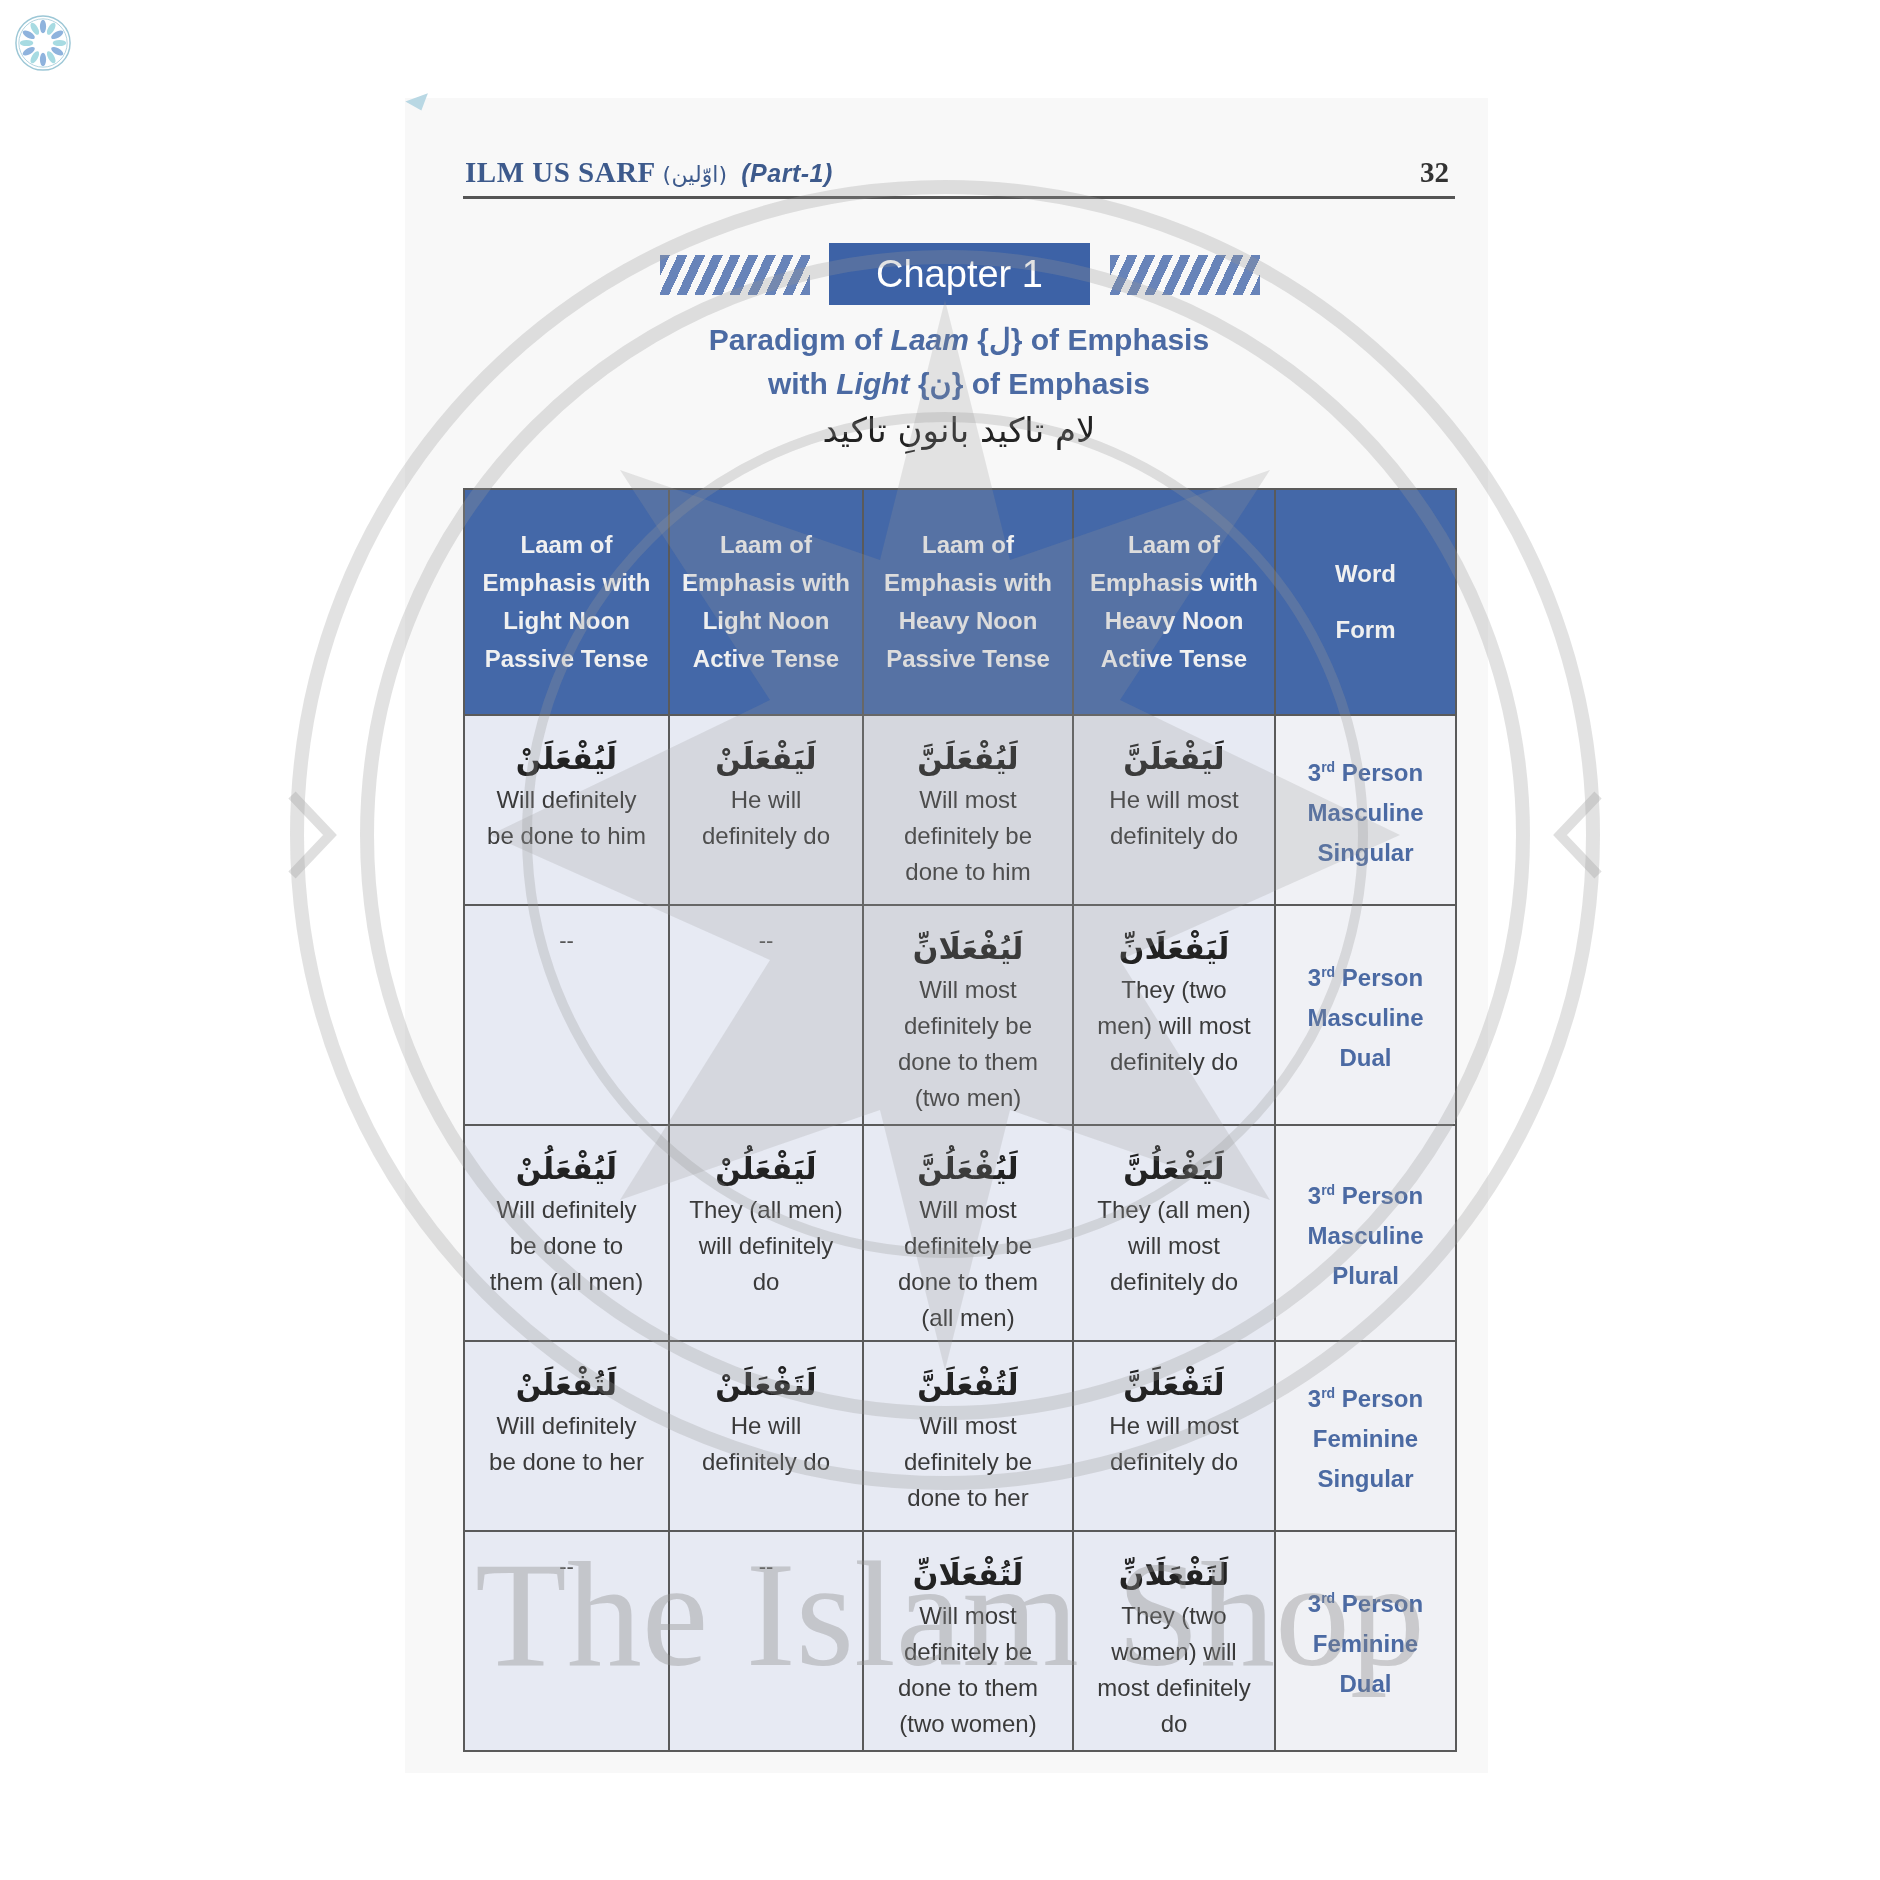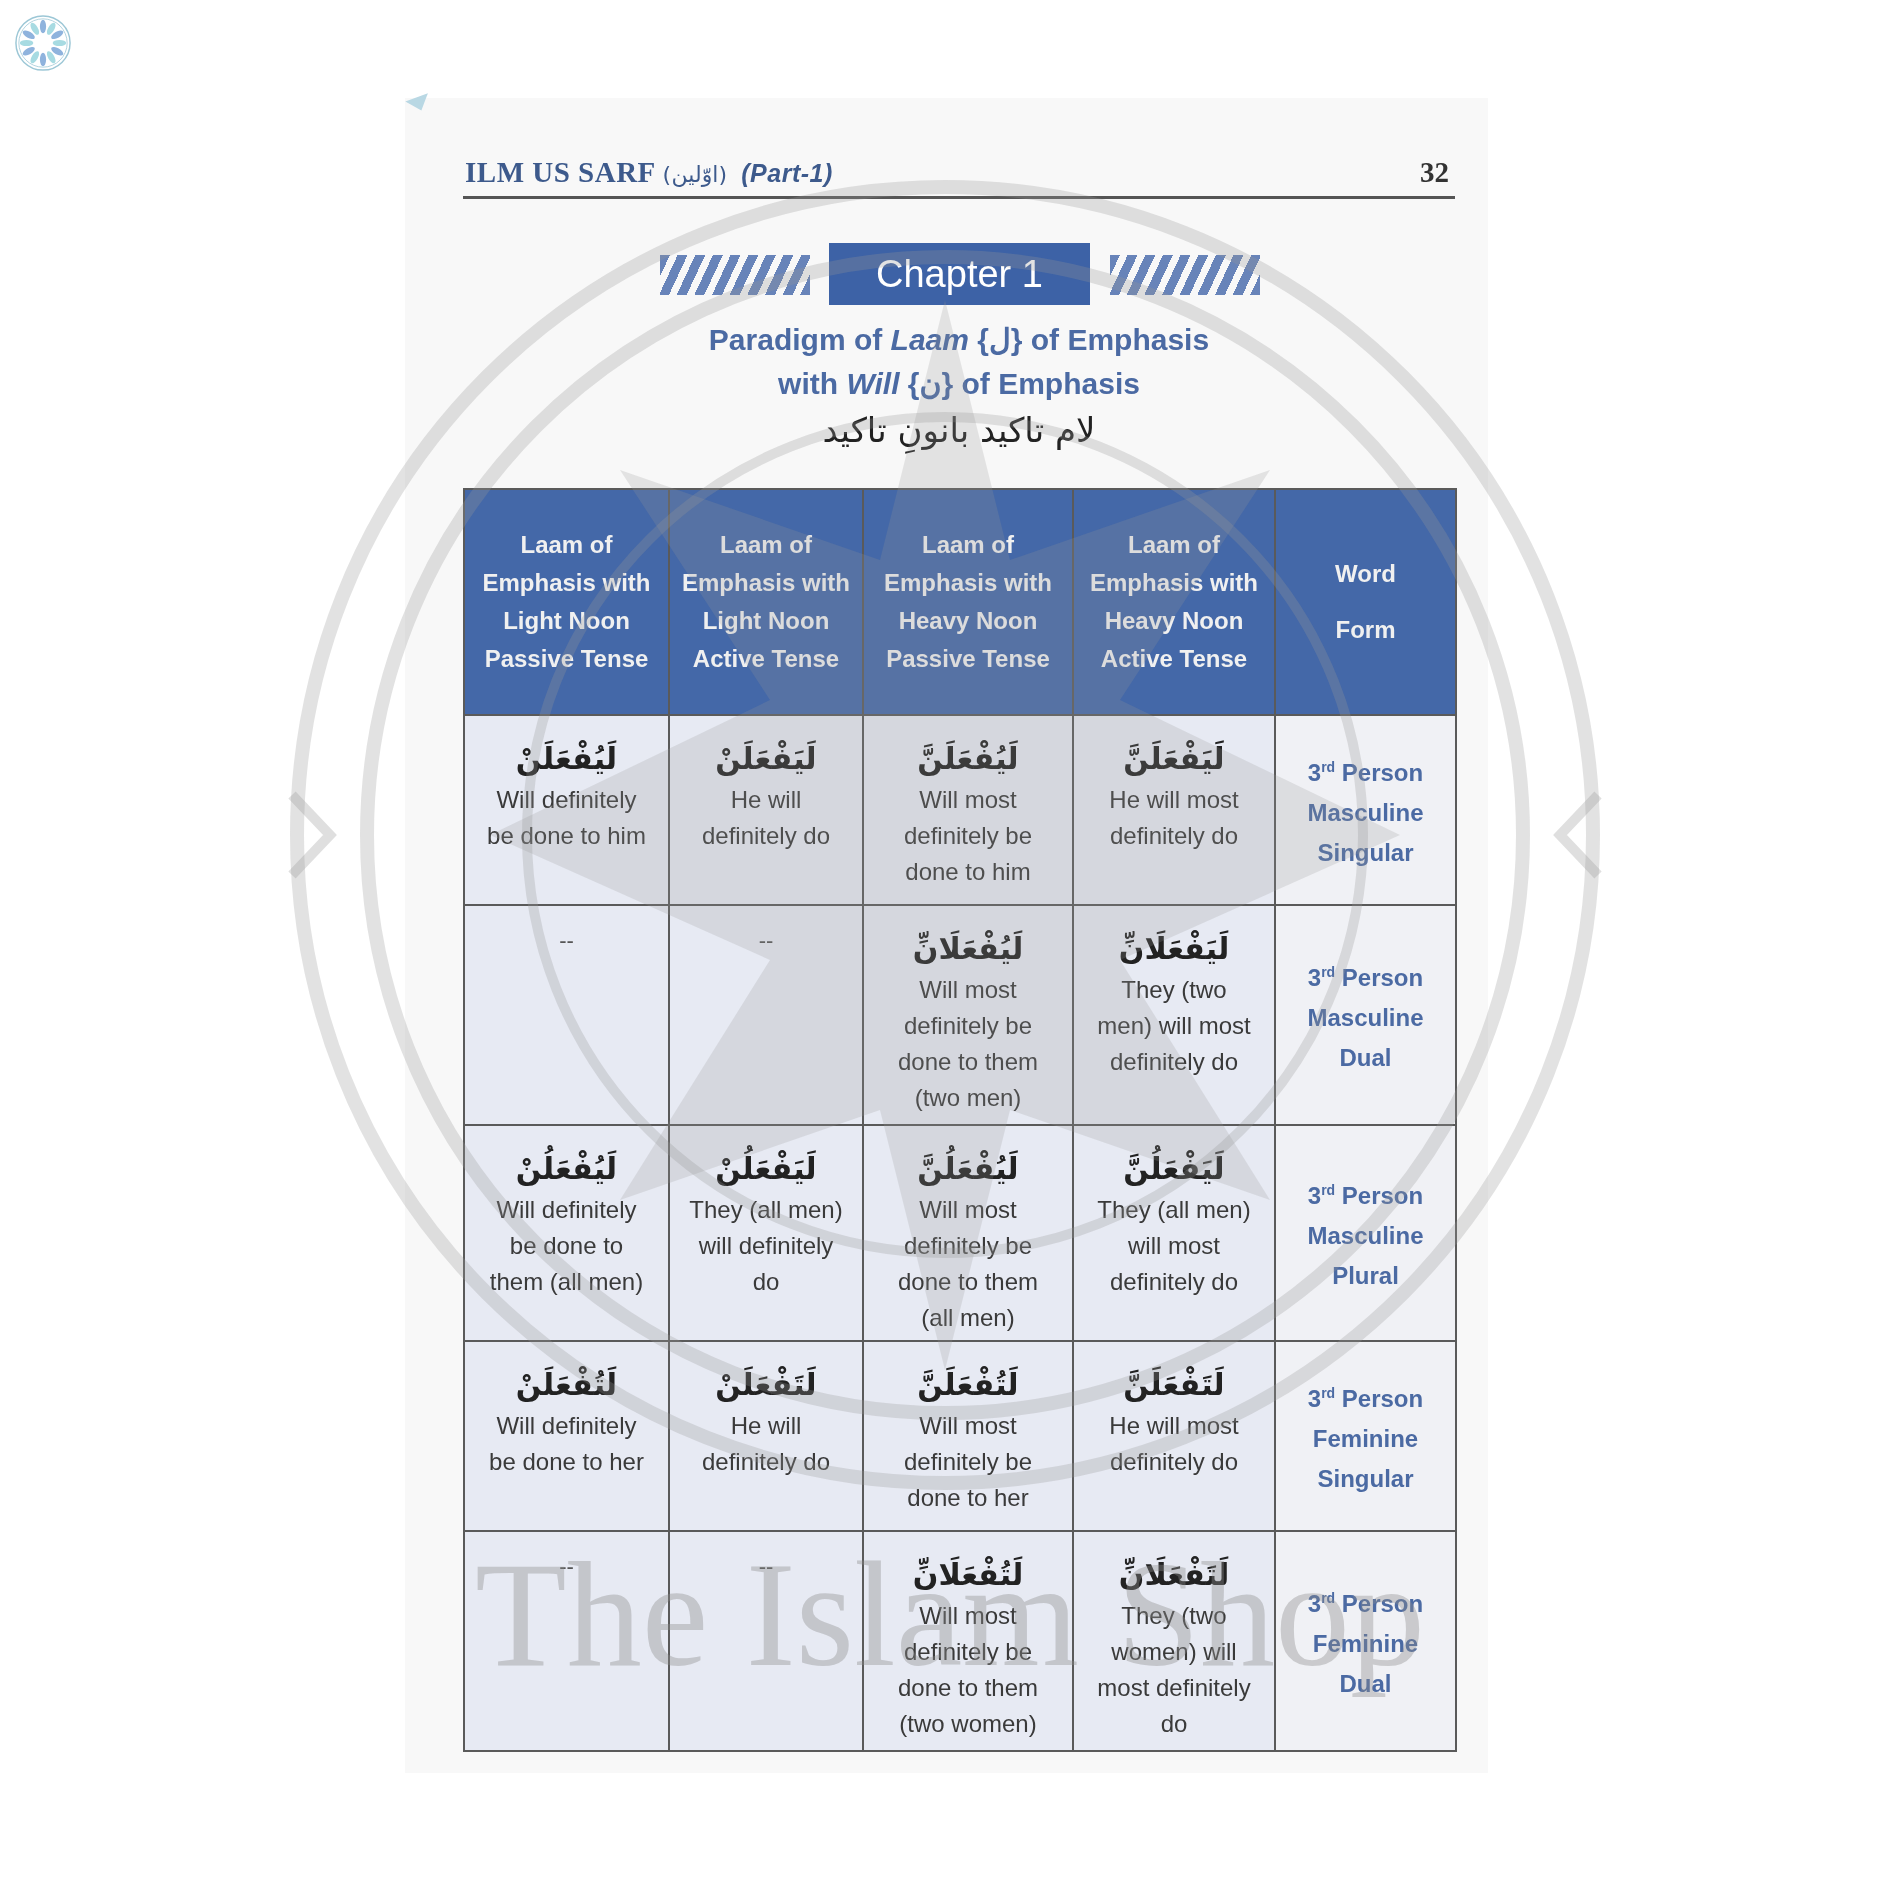--- a/index.html
+++ b/index.html
@@ -66,21 +66,21 @@
 </div>
 
 <div class="chapter-wrap">
   <div class="stripes left"></div>
   <div class="stripes right"></div>
   <div class="chapter-box">Chapter 1</div>
 </div>
 
 <div class="subtitle">
   <div><span>Paradigm of </span><i>Laam</i><span> {ل} of Emphasis</span></div>
-  <div><span>with </span><i>Will</i><span> {ن} of Emphasis</span></div>
+  <div><span>with </span><i>Light</i><span> {ن} of Emphasis</span></div>
 </div>
 <div class="urdu-title">لام تاکید بانونِ تاکید</div>
 
 <table class="paradigm">
   <colgroup>
     <col style="width:205px">
       <col style="width:194px">
       <col style="width:210px">
       <col style="width:202px">
       <col style="width:181px">

